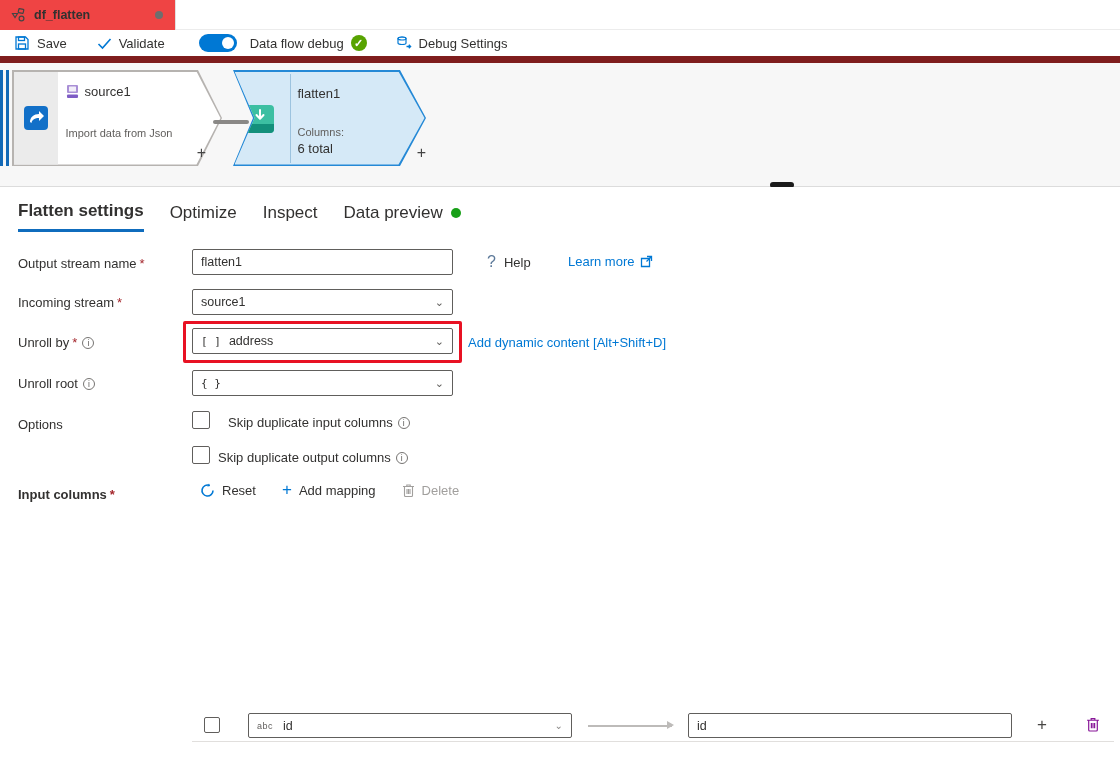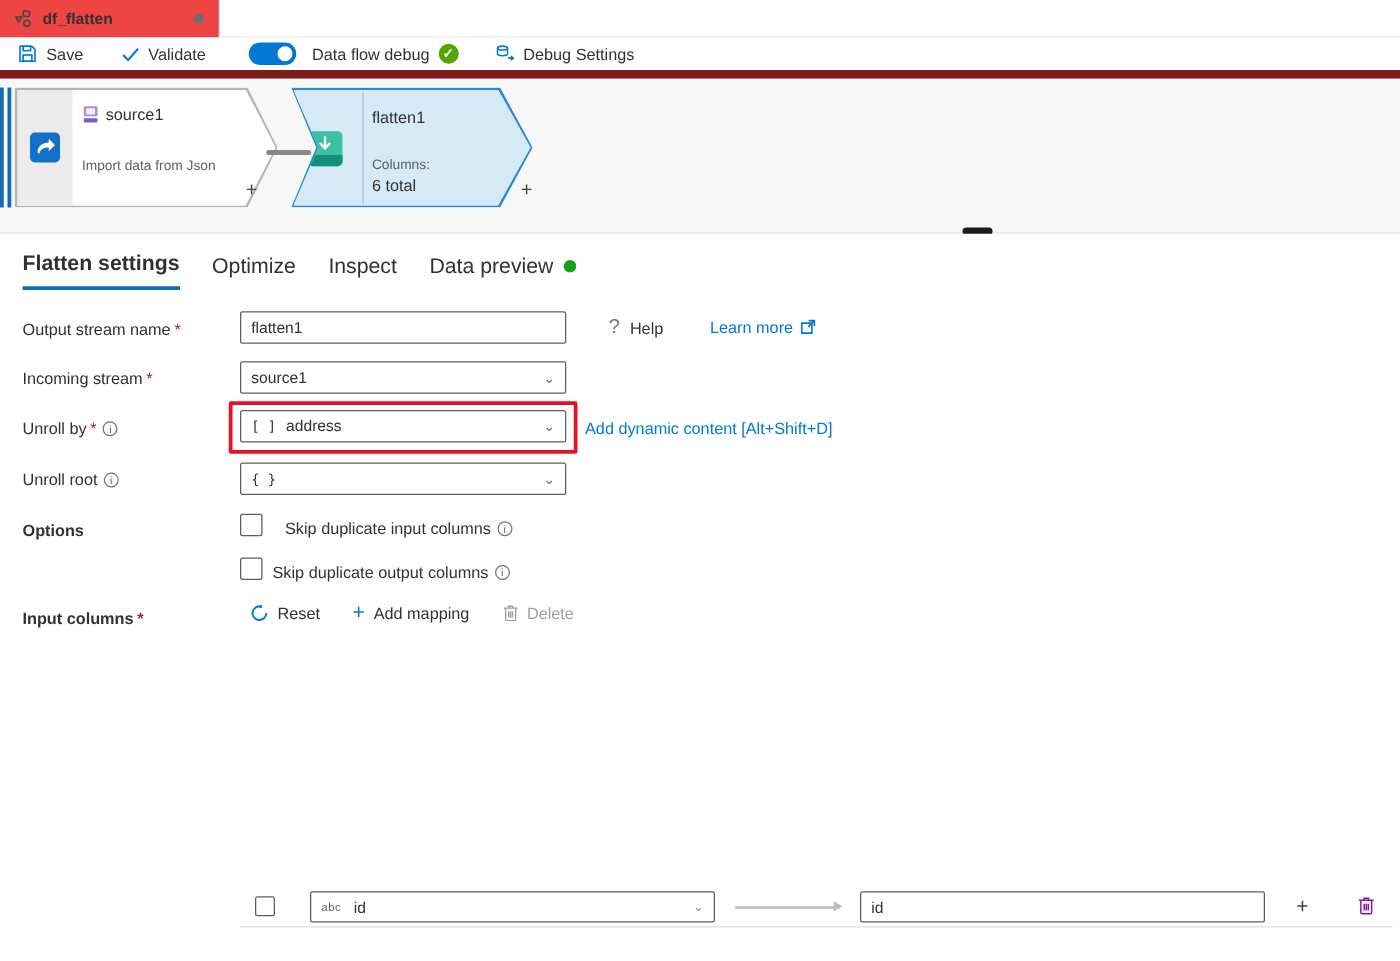--- a/index.html
+++ b/index.html
@@ -277,21 +277,21 @@
 
   <div class="flabel" style="top:189px;">
     <span>Unroll root</span><span class="info-i">i</span>
   </div>
   <div class="ddl" style="top:183px;">
     <span class="token">{ }</span>
     <span></span>
     <span class="chev">⌄</span>
   </div>
 
-  <div class="flabel" style="top:230px; font-weight:bold;">Options</div>
+  <div class="flabel" style="top:230px; font-weight:normal;">Options</div>
   <div class="cbx" style="left:192px; top:224px;"></div>
   <div class="flabel" style="left:228px; top:228px;">
     <span>Skip duplicate input columns</span><span class="info-i">i</span>
   </div>
   <div class="cbx" style="left:192px; top:259px;"></div>
   <div class="flabel" style="left:218px; top:263px;">
     <span>Skip duplicate output columns</span><span class="info-i">i</span>
   </div>
 
   <div class="flabel" style="top:300px; font-weight:bold;">

